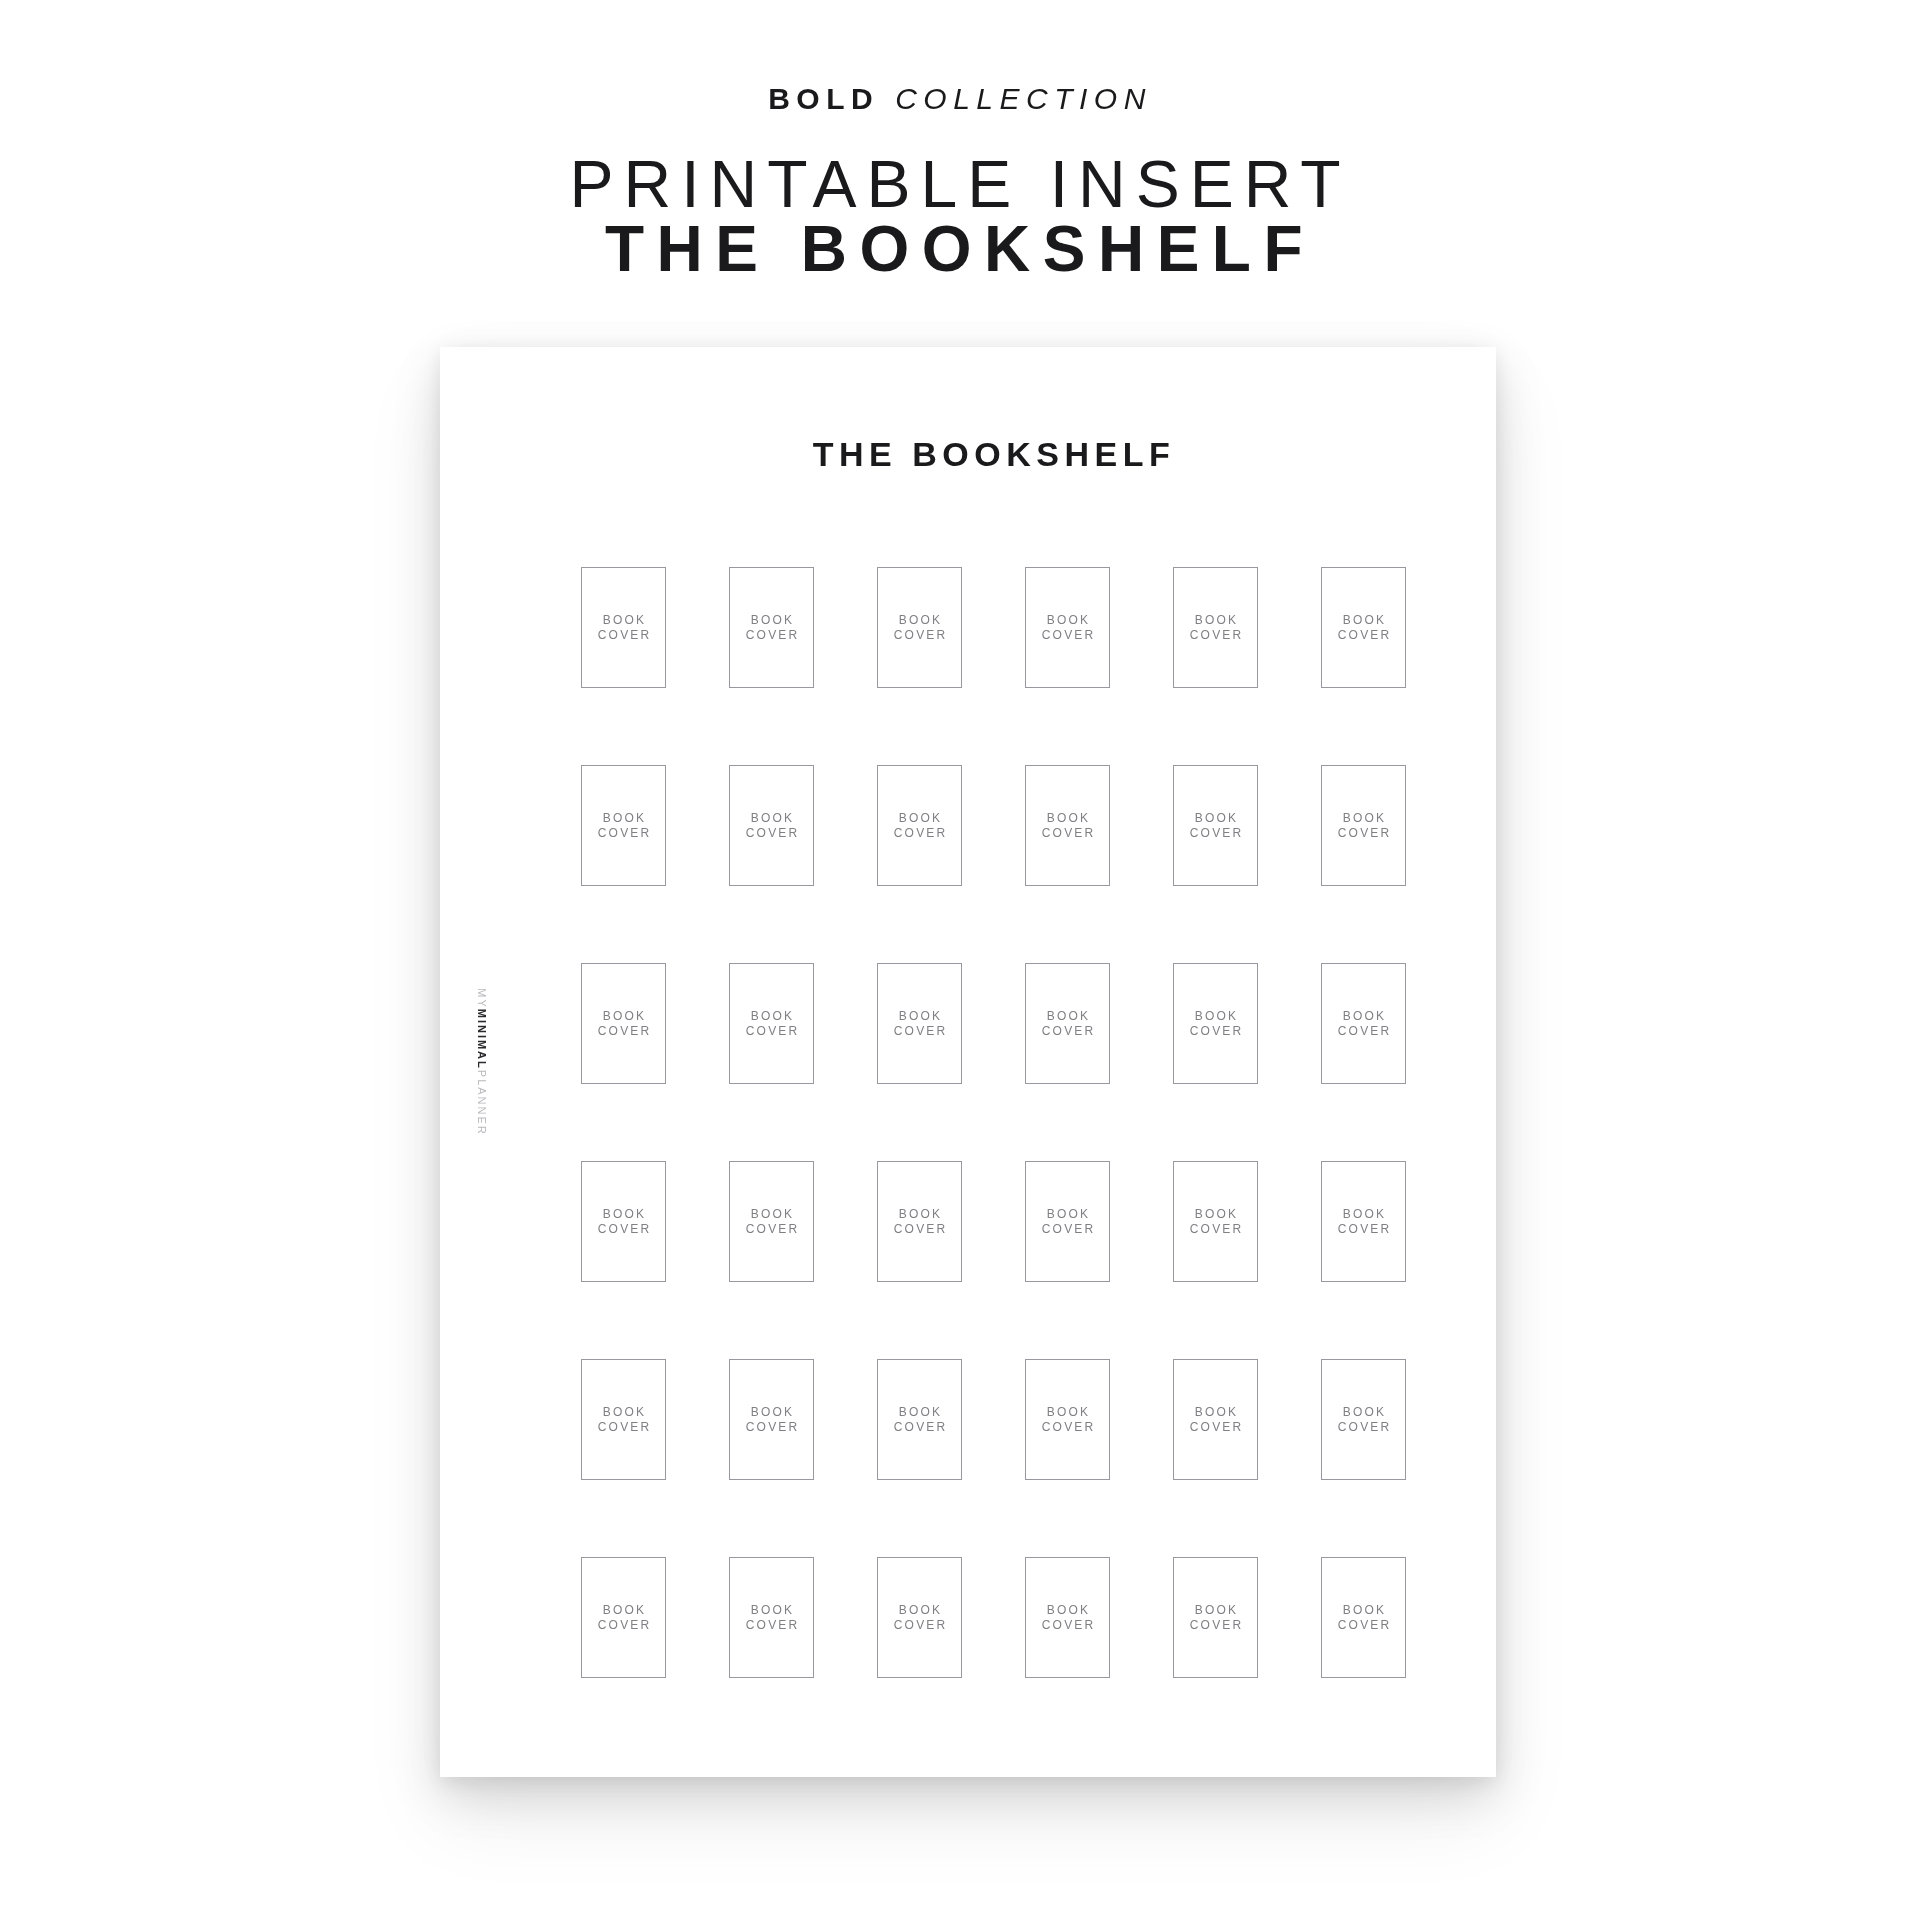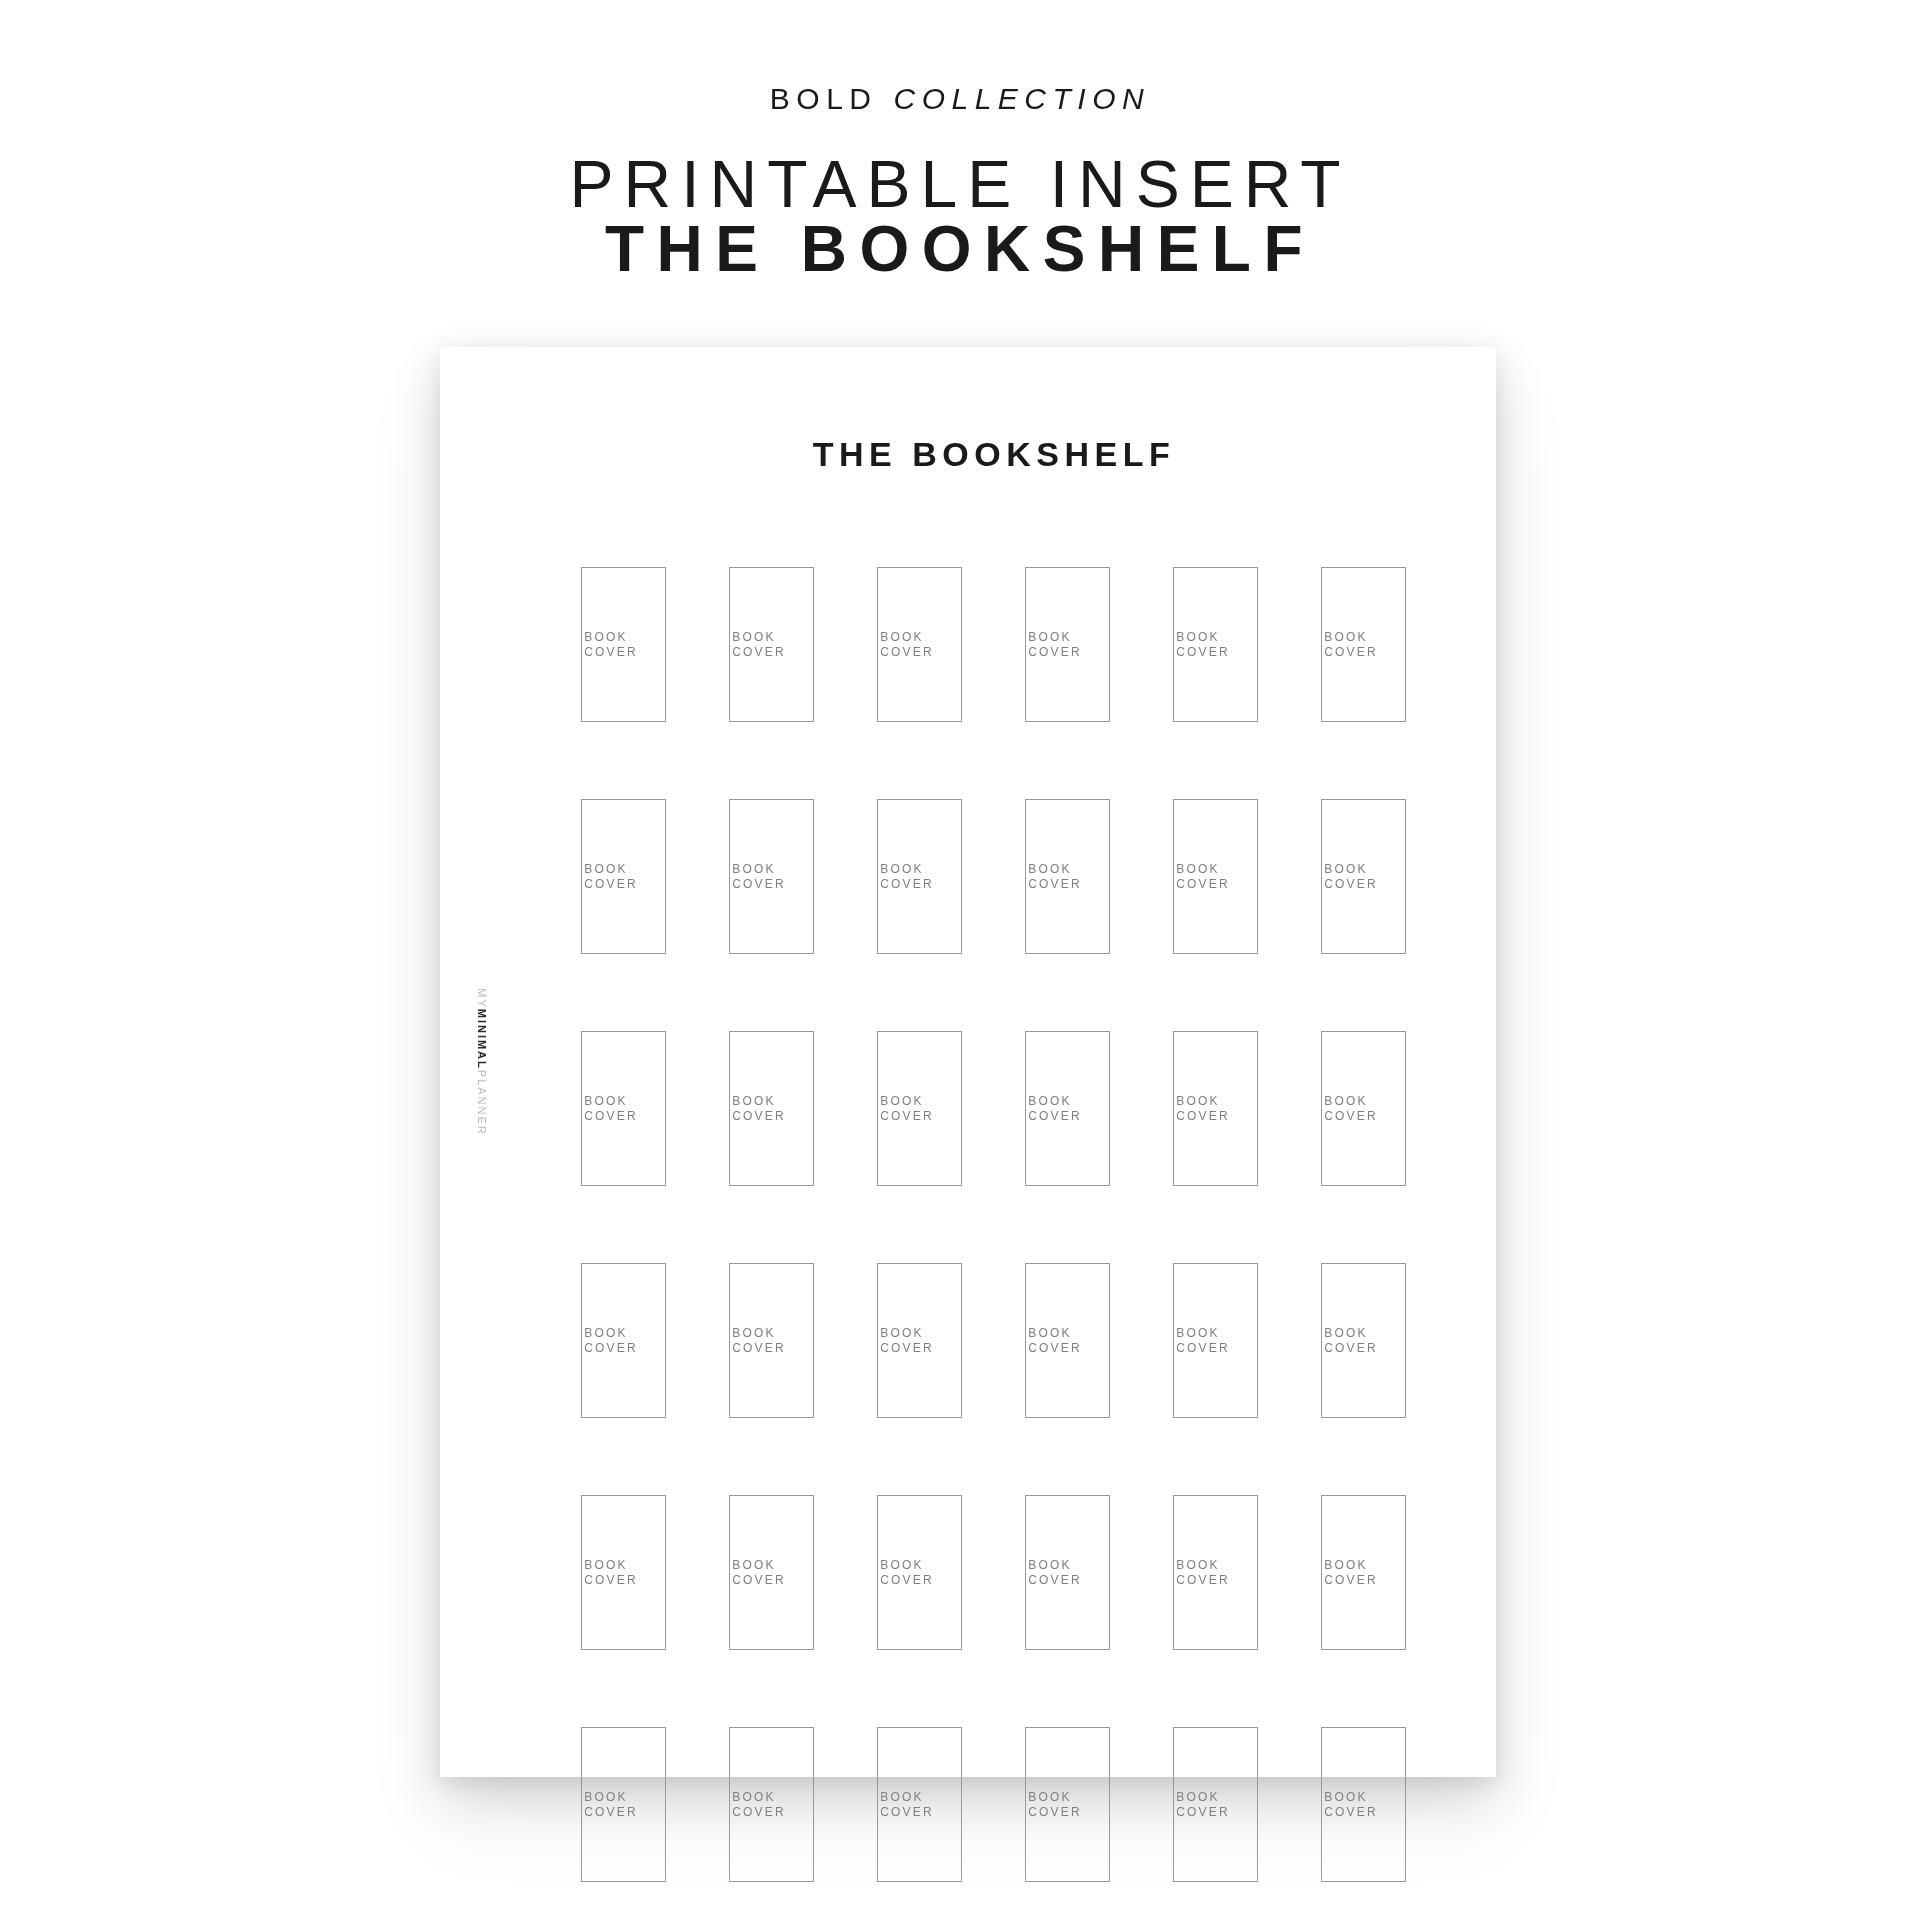--- a/index.html
+++ b/index.html
@@ -24,21 +24,21 @@
     color: var(--ink, #1a1a1c);
     white-space: nowrap;
   }
   .h-line1 {
     top: 82px;
     font-size: 30px;
     letter-spacing: 6.5px;
     font-weight: 400;
   }
   .h-line1 .collection-bold {
-    font-weight: 400;
+    font-weight: 700;
     margin-right: 16px;
   }
   .h-line1 .collection-italic {
     font-style: italic;
     font-weight: 400;
   }
   .h-line2 {
     top: 146px;
     font-size: 66px;
     font-weight: 400;
@@ -102,27 +102,27 @@
   .slot-grid {
     position: absolute;
     left: 141px;
     top: 220px;
     display: grid;
     grid-template-columns: repeat(6, 85px);
     gap: 77px 63px;
   }
   .slot {
     width: 85px;
-    height: 155px;
+    height: 121px;
     box-sizing: border-box;
     border: 1px solid var(--slot-border, #98989e);
     background: transparent;
     display: flex;
     flex-direction: column;
-    align-items: flex-start;
+    align-items: center;
     justify-content: center;
   }
   .slot-line {
     display: block;
     font-size: 12px;
     line-height: 15px;
     letter-spacing: 2.2px;
     text-indent: 2.2px; 
     font-weight: 400;
     color: var(--slot-text, #7f7f84);

